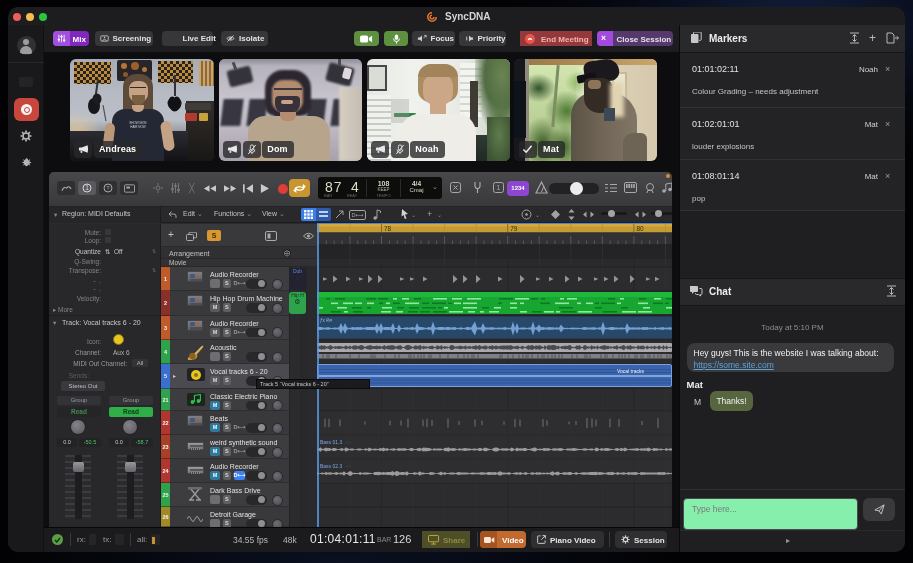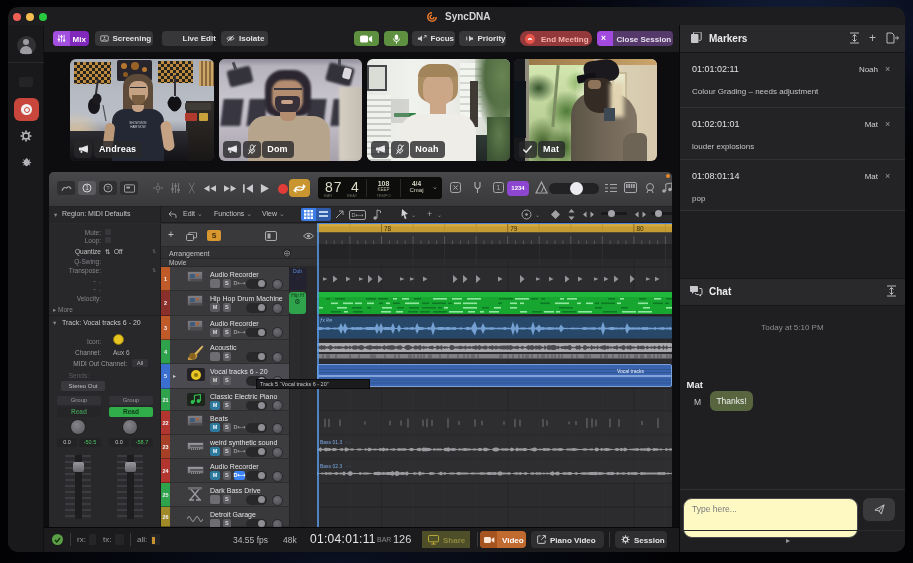--- a/index.html
+++ b/index.html
@@ -105,21 +105,21 @@
       </svg>
       <span style="margin-left:4px">Focus</span>
     </div>
 <div class="tb" style="left:450.5px;width:47px">
       <svg style="margin-left:5px" width="10" height="9" viewBox="0 0 13 12">
         <path d="M12 4.5 H9.5 L6.5 2 V10 L9.5 7.5 H12 Z" fill="#cfcfd1"></path>
         <line x1="3.5" y1="3.5" x2="3.5" y2="8.5" stroke="#cfcfd1" stroke-width="1.3"></line>
       </svg>
       <span style="margin-left:4px">Priority</span>
     </div>
-<div class="a" style="left:512px;top:24px;width:72px;height:15px;border-radius:7px;background:#93393c;text-align:center;">
+<div class="a" style="left:512px;top:24px;width:72px;height:15px;border-radius:0;background:#93393c;text-align:center;">
       <div class="a" style="left:5px;top:2.5px;width:10px;height:10px;border-radius:50%;background:#e8544a"></div>
       <svg class="a" style="left:7px;top:5px" width="6" height="5" viewBox="0 0 8 6">
         <path d="M1 4 Q4 0.5 7 4 L6 5.2 Q4 3.4 2 5.2 Z" fill="#fff"></path>
       </svg>
       <div class="a" style="left:21px;top:4px;font-size:8px;font-weight:bold;color:#f4b3ae;white-space:nowrap">End Meeting</div>
     </div>
 <div class="a" style="left:588.5px;top:24px;width:76px;height:15px;border-radius:4px;background:#55396a;">
       <div class="a" style="left:0;top:0;width:16px;height:15px;border-radius:4px 0 0 4px;background:#a24ae0"></div>
       <div class="a" style="left:4.5px;top:2.2px;font-size:8.5px;color:#fff;font-weight:bold">×</div>
       <div class="a" style="left:20px;top:4px;font-size:8px;font-weight:bold;color:#e6e0ec;white-space:nowrap">Close Session</div>
@@ -1136,25 +1136,29 @@
       <path d="M10.5 3.5 H12 A1 1 0 0113 4.5 V8.5 A1 1 0 0112 9.5 H11.5 V11 L9.5 9.5 H7.5 A1 1 0 016.5 8.5 V8" fill="none" stroke="#c8c8cc"></path>
     </svg>
 <div class="a" style="left:701px;top:278.5px;font-size:10px;font-weight:bold;color:#ececee">Chat</div>
 <svg class="a" style="left:878px;top:278px" width="11" height="12" viewBox="0 0 11 12">
       <line x1="1" y1="1" x2="10" y2="1" stroke="#b8b8bc"></line>
       <line x1="1" y1="11" x2="10" y2="11" stroke="#b8b8bc"></line>
       <line x1="5.5" y1="2.5" x2="5.5" y2="9.5" stroke="#b8b8bc"></line>
       <path d="M3.5 4.5 L5.5 2.5 L7.5 4.5 M3.5 7.5 L5.5 9.5 L7.5 7.5" stroke="#b8b8bc" fill="none"></path>
     </svg>
 <div class="a" style="left:672px;top:316px;width:225px;text-align:center;font-size:8px;color:#8e8e92">Today at 5:10 PM</div>
+<div class="a" style="left:678.5px;top:336px;width:207px;height:29px;border-radius:8px;background:#3a3a3c">
+      <div class="a" style="left:7px;top:5px;font-size:8.5px;color:#f0f0f2;white-space:nowrap">Hey guys! This is the website I was talking about:</div>
+      <div class="a" style="left:7px;top:16.5px;font-size:8.5px;color:#5aa2dc;text-decoration:underline">https://some.site.com</div>
+    </div>
 <div class="a" style="left:678.5px;top:372px;font-size:9.5px;font-weight:bold;color:#f0f0f2">Mat</div>
 <div class="a" style="left:686px;top:390px;font-size:8.5px;color:#c8c8cc">M</div>
 <div class="a" style="left:702px;top:384px;width:43px;height:20px;border-radius:6px;background:#57663e;color:#f0f0f2;font-size:8.5px;text-align:center;line-height:20px">Thanks!</div>
 <div class="a" style="left:672px;top:482px;width:225px;height:1px;background:#303032"></div>
-<div class="a" style="left:675px;top:491px;width:175px;height:40px;border-radius:9px;background:#fef9c3;border:1px solid #48484c">
+<div class="a" style="left:675px;top:491px;width:175px;height:32px;border-radius:4px;background:#86efac;border:1px solid #48484c">
       <div class="a" style="left:8px;top:5px;font-size:8.5px;color:#7a7a7e">Type here...</div>
     </div>
 <div class="a" style="left:855px;top:491px;width:32px;height:23px;border-radius:6px;background:#3a3a3c;display:flex;align-items:center;justify-content:center">
       <svg width="11" height="11" viewBox="0 0 12 12">
         <path d="M1 6.5 L11 1 L8 11 L5.5 7.5 Z M5.5 7.5 L11 1" fill="none" stroke="#c8c8cc" stroke-width="1"></path>
       </svg>
     </div>
 <div class="a" style="left:672px;top:523px;width:225px;height:1px;background:#2a2a2c"></div>
 <div class="a" style="left:778px;top:529px;font-size:8px;color:#9a9a9e">▸</div>
 </div>

